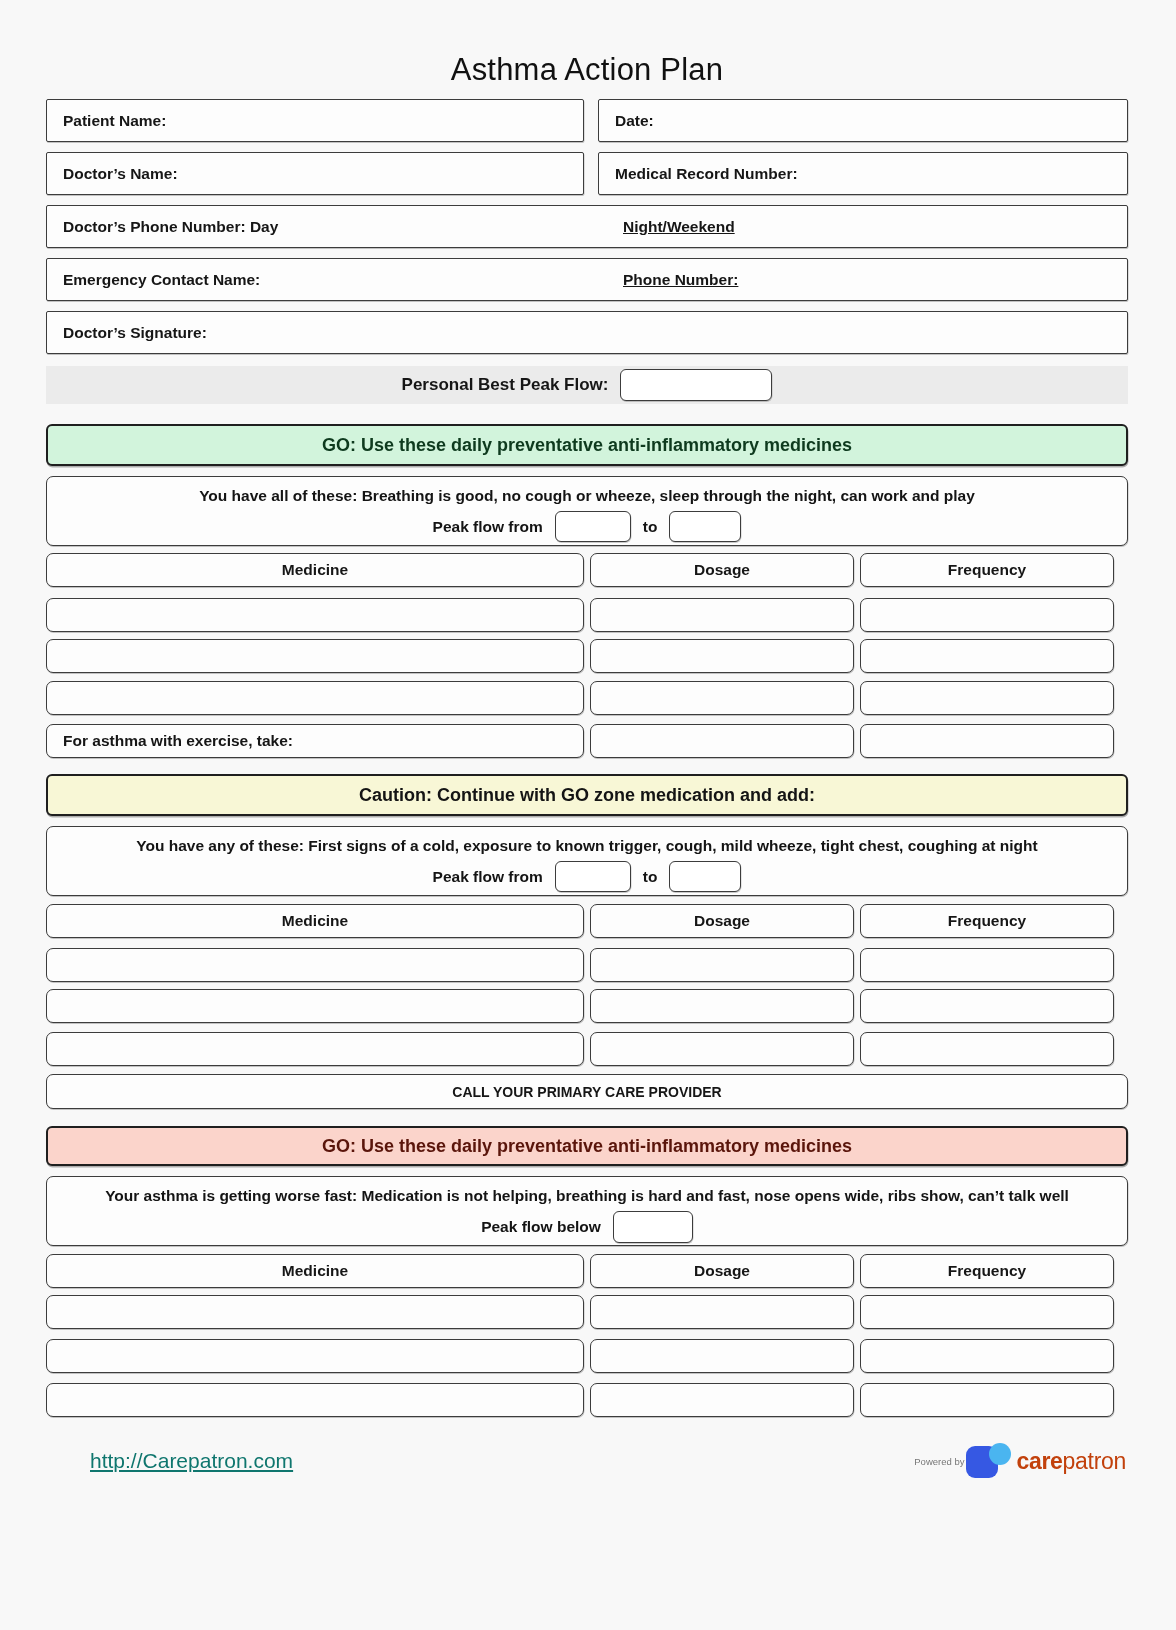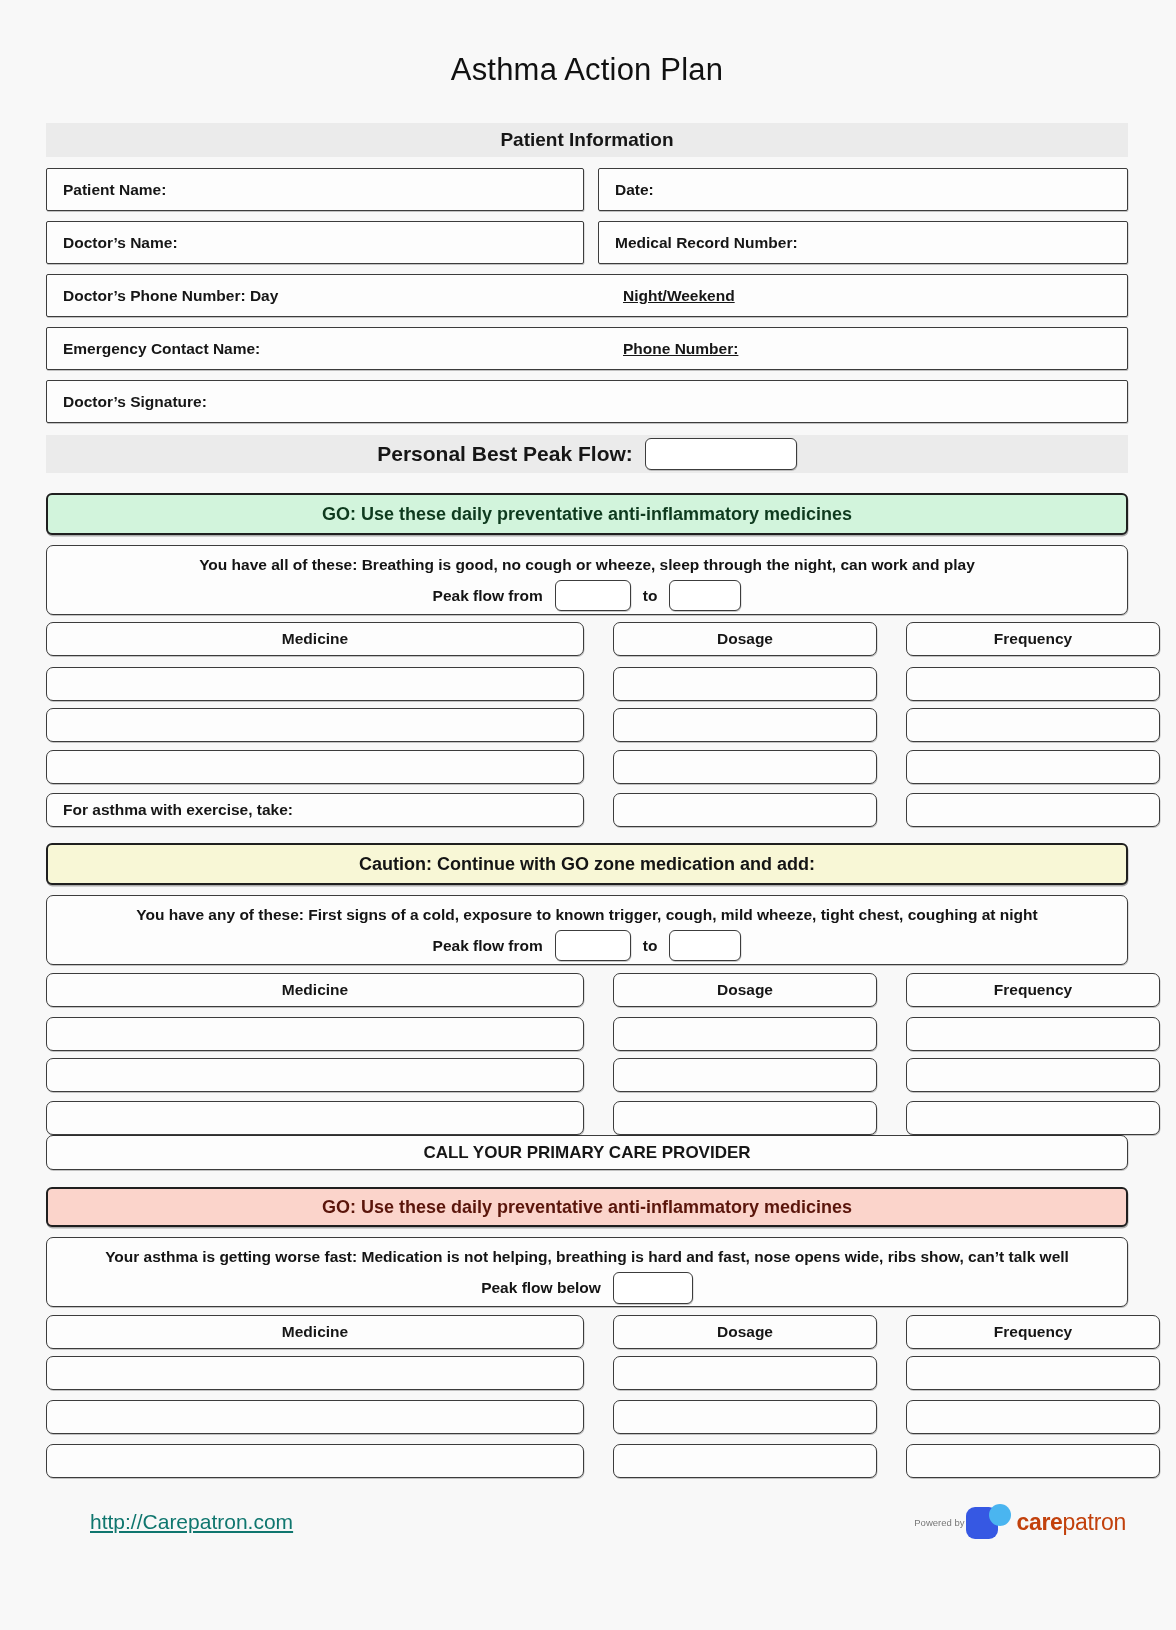--- a/index.html
+++ b/index.html
@@ -52,21 +52,21 @@
 
   .pf-band {
     margin-top: 12px;
     height: 38px;
     background: #ebebeb;
     display: flex;
     align-items: center;
     justify-content: center;
     gap: 12px;
   }
-  .pf-band .pf-label { font-weight: bold; font-size: 21px; color: #161616; }
+  .pf-band .pf-label { font-weight: bold; font-size: 17px; color: #161616; }
   input.box-input {
     background: #ffffff;
     border: 1.5px solid #3c3c3c;
     border-radius: 6px;
     box-shadow: 0.5px 1px 0 rgba(0,0,0,0.2);
     font-family: "Liberation Sans", sans-serif;
     font-size: 15px;
     padding: 0 6px;
     outline: none;
   }
@@ -112,21 +112,21 @@
     font-size: 15.5px;
     color: #141414;
   }
   .pf-small { width: 76px; height: 31px; }
   .pf-small2 { width: 72px; height: 31px; }
   .pf-below { width: 80px; height: 32px; }
 
   .tgrid {
     display: grid;
     grid-template-columns: 538px 264px 254px;
-    column-gap: 29px;
+    column-gap: 6px;
   }
   .cell {
     height: 34px;
     background: #fdfdfd;
     border: 1.5px solid #3c3c3c;
     border-radius: 7px;
     box-shadow: 0.5px 1px 0 rgba(0,0,0,0.22);
     display: flex;
     align-items: center;
     justify-content: center;
@@ -140,21 +140,21 @@
     background: #fdfdfd;
     border: 1.5px solid #3c3c3c;
     border-radius: 7px;
     box-shadow: 0.5px 1px 0 rgba(0,0,0,0.22);
     display: flex;
     align-items: center;
     justify-content: center;
     font-weight: bold;
     color: #161616;
   }
-  .call-bar { height: 35px; font-size: 17px; }
+  .call-bar { margin-top: 8px; height: 35px; font-size: 14px; }
   .help-bar { margin-top: 9px; height: 33px; font-size: 16px; }
 
   .mt7  { margin-top: 7px; }
   .mt8  { margin-top: 8px; }
   .mt9  { margin-top: 9px; }
   .mt10 { margin-top: 10px; }
   .mt11 { margin-top: 11px; }
 
   .footer {
     margin-top: 26px;
@@ -188,21 +188,20 @@
   .brand { font-size: 23px; color: #c2410c; letter-spacing: -0.3px; }
   .brand b { font-weight: bold; }
 </style>
 </head>
 <body>
 
 <div class="content">
 
   <h1 class="page-title">Asthma Action Plan</h1>
 
-  <div class="band">Patient Information</div>
 
   <div class="prow two mt11">
     <div class="fbox">
       <span class="lbl">Patient Name:</span>
     </div>
     <div class="fbox">
       <span class="lbl">Date:</span>
     </div>
   </div>
 

